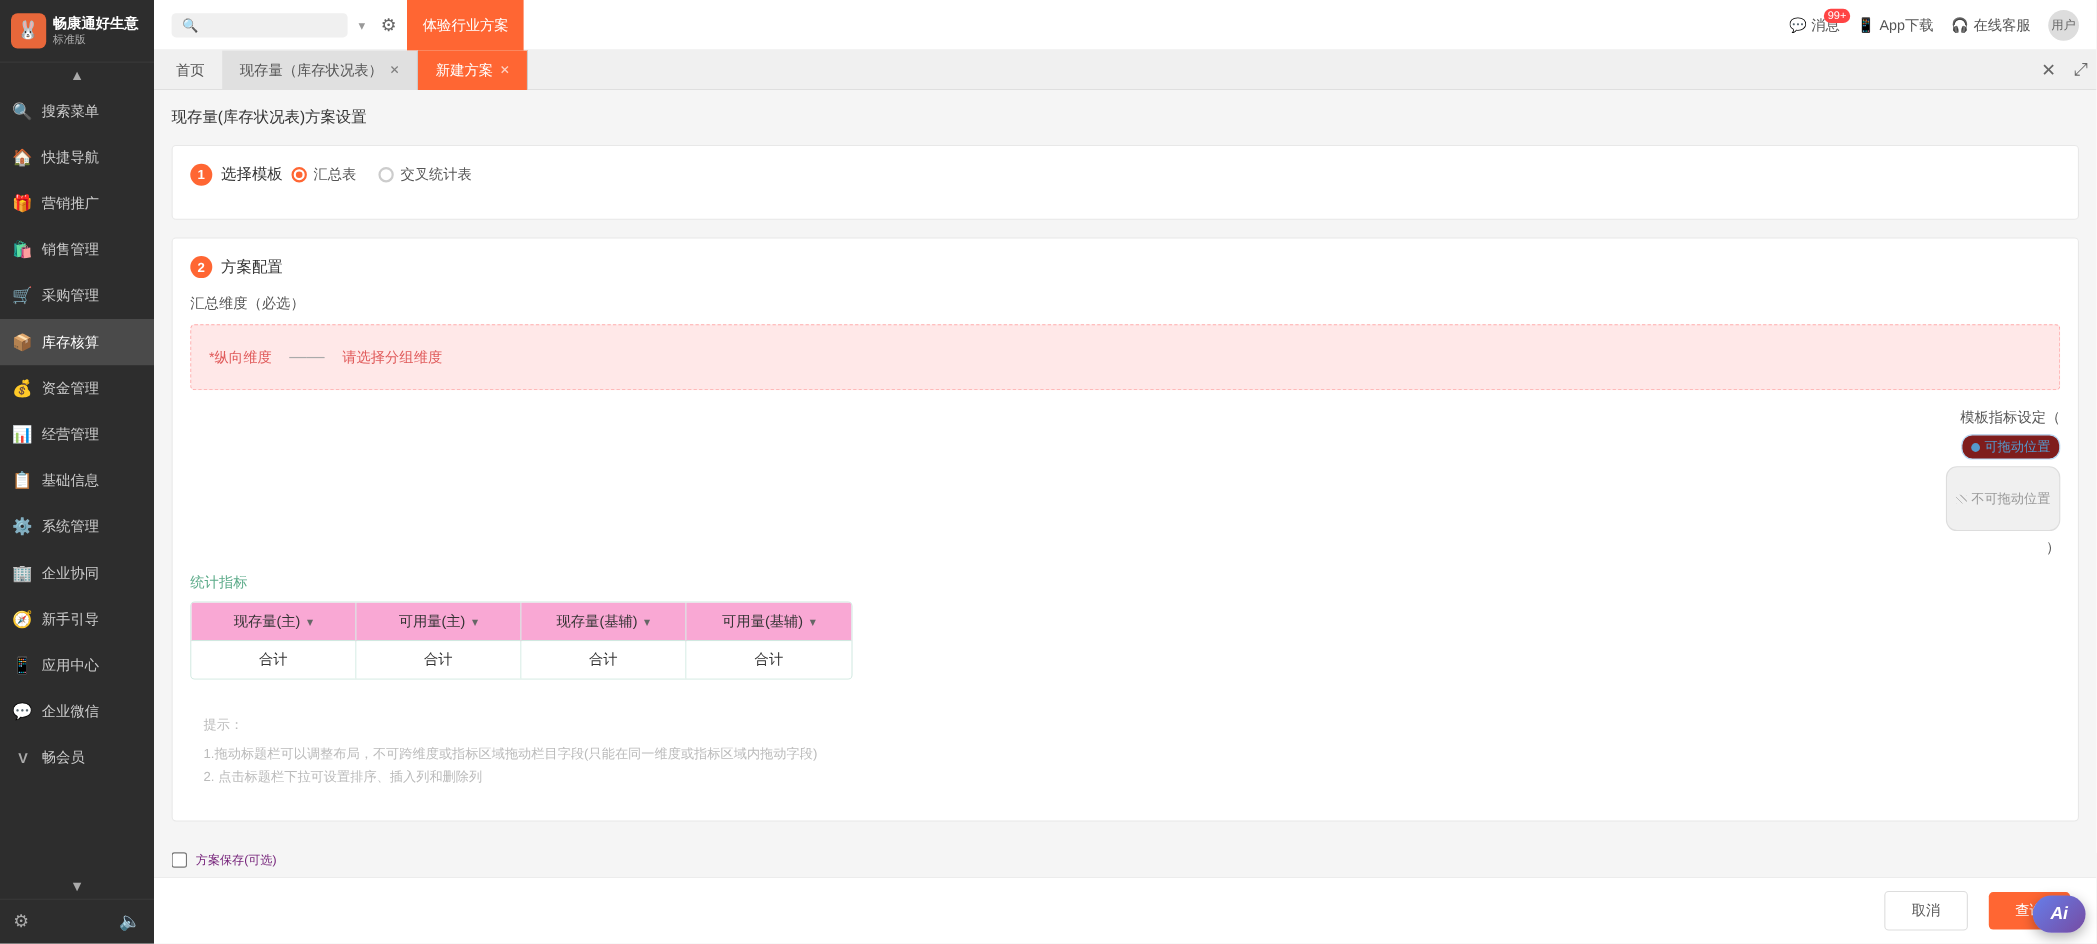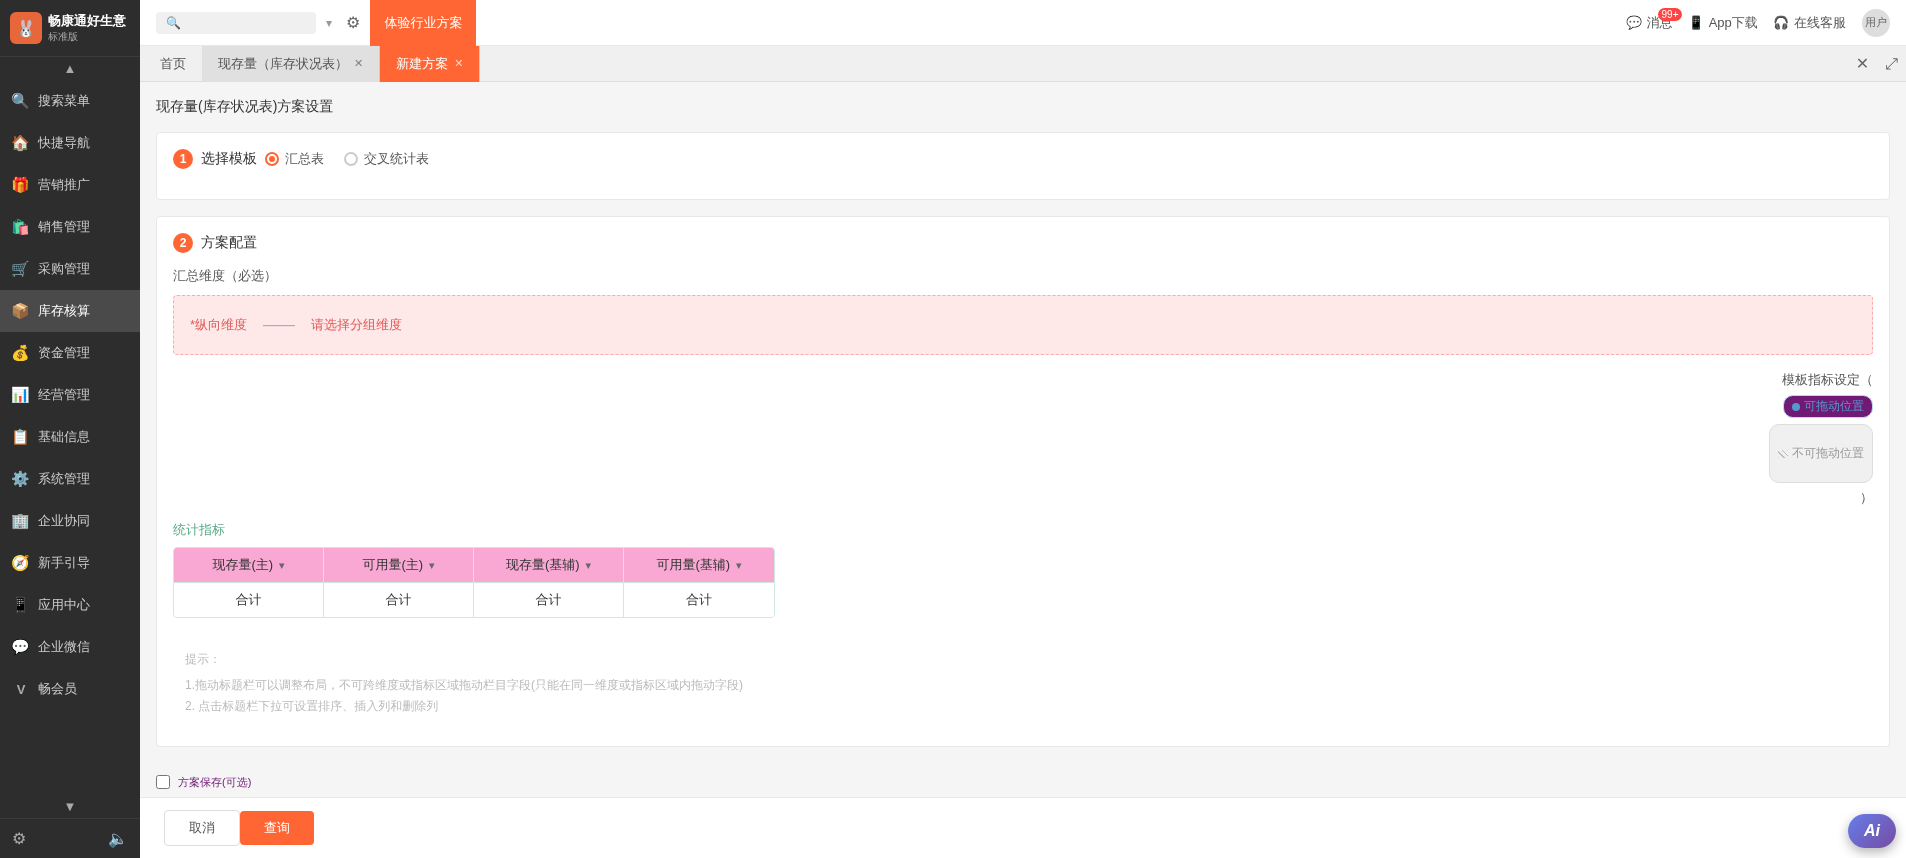--- a/index.html
+++ b/index.html
@@ -338,21 +338,21 @@
       color: #555;
       display: flex;
       align-items: flex-end;
       gap: 6px;
       flex-direction: column;
     }
     .toggle-chip {
       display: inline-flex;
       align-items: center;
       gap: 4px;
-      background: #701a75;
+      background: #7f1d1d;
       border: 1px solid #b8d9f5;
       border-radius: 10px;
       padding: 2px 8px;
       font-size: 12px;
       color: #5599cc;
     }
     .toggle-chip-dot {
       width: 8px;
       height: 8px;
       border-radius: 50%;
@@ -455,23 +455,23 @@
       font-size: 11px;
       color: #701a75;
     }
 
     
     .action-bar {
       background: #fff;
       border-top: 1px solid #e8e8e8;
       display: flex;
       align-items: center;
-      justify-content: flex-start;
+      justify-content: flex-end;
       padding: 12px 24px;
-      gap: 0;
+      gap: 19px;
       flex-shrink: 0;
     }
     .btn-cancel {
       border: 1px solid #ddd;
       background: #fff;
       color: #555;
       padding: 8px 24px;
       border-radius: 4px;
       font-size: 13px;
       cursor: pointer;

